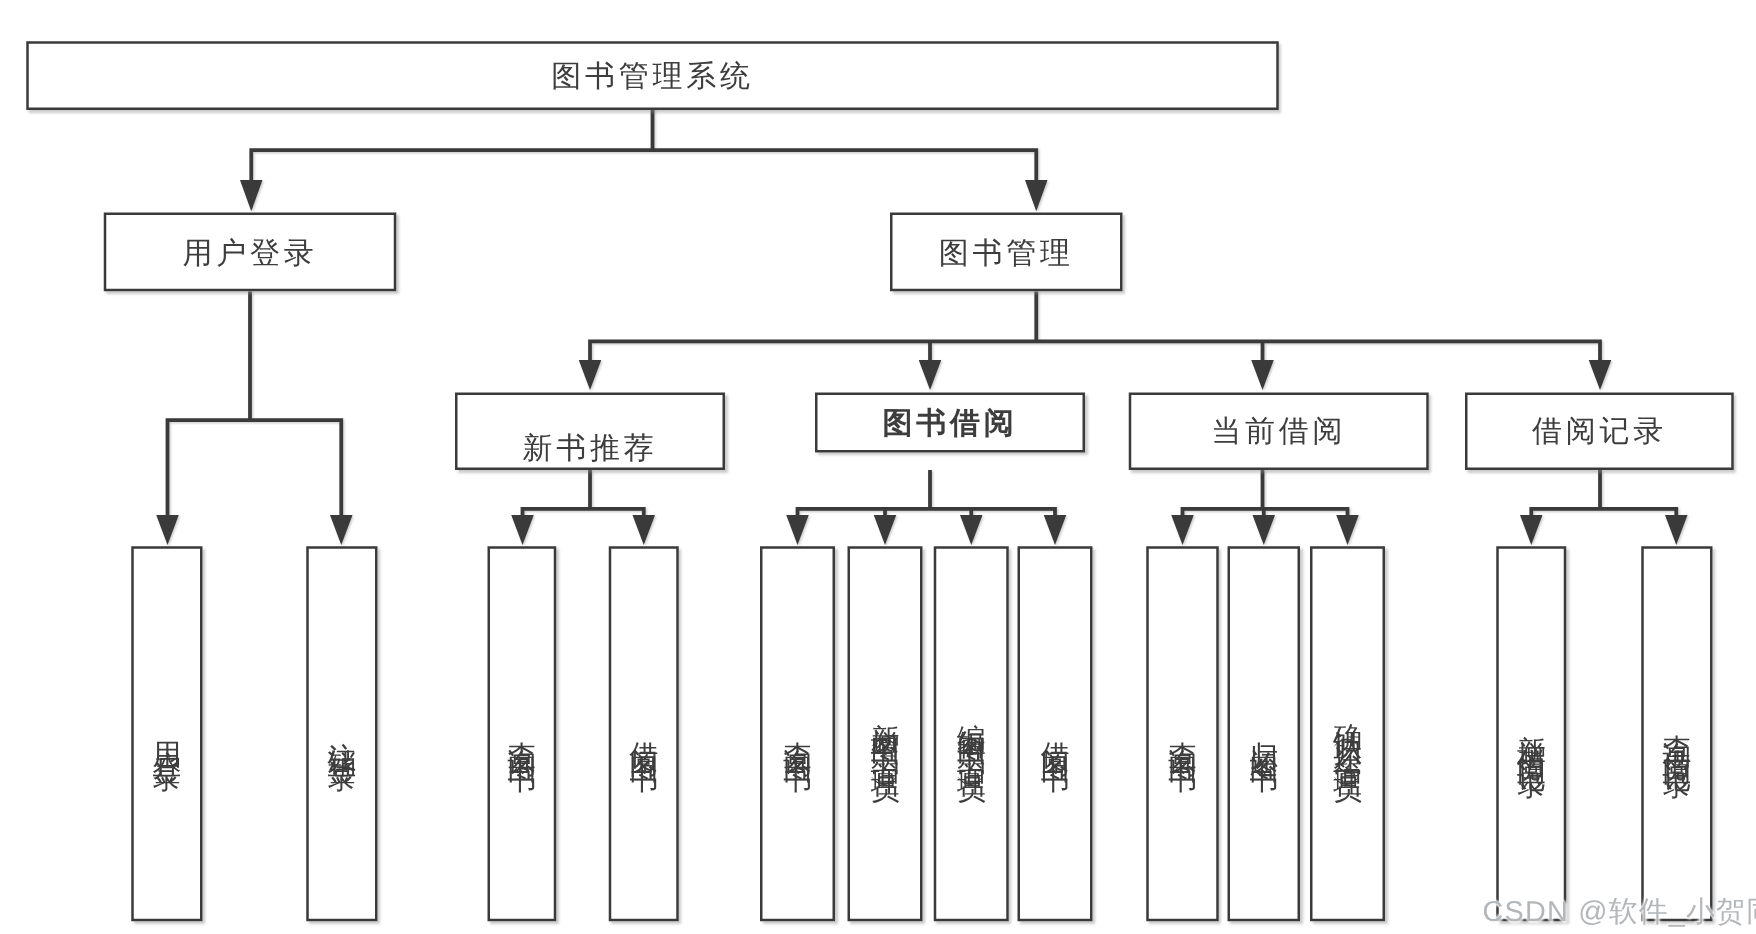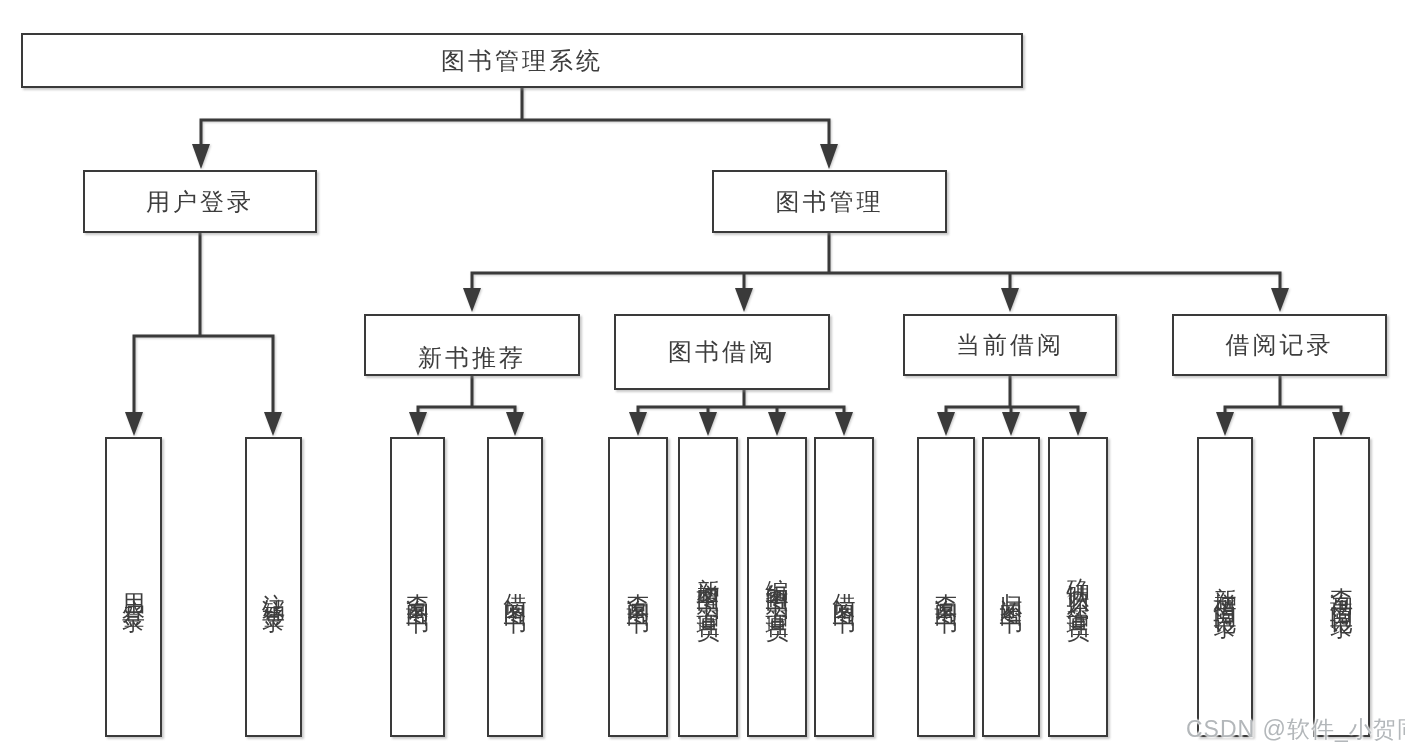--- a/index.html
+++ b/index.html
@@ -121,31 +121,31 @@
     </g>
   </svg>
 
   <div class="node" style="left:21px; top:13px; width:1002px; height:55px;margin-top:20px;">
     <span class="hlabel">图书管理系统</span>
   </div>
 
   <div class="node" style="left:83px; top:170px; width:234px; height:63px;">
     <span class="hlabel">用户登录</span>
   </div>
-  <div class="node" style="left:712px; top:170px; width:235px; height:63px;">
+  <div class="node" style="left:712px; top:170px; width:186px; height:63px;">
     <span class="hlabel">图书管理</span>
   </div>
 
   <div class="node" style="left:364px; top:314px; width:216px; height:62px;align-items:flex-end;">
     <span class="hlabel">新书推荐</span>
   </div>
-  <div class="node" style="left:614px; top:314px; width:216px; height:76px;">
+  <div class="node" style="left:652px; top:314px; width:216px; height:48px;font-weight:bold;">
     <span class="hlabel">图书借阅</span>
   </div>
-  <div class="node" style="left:903px; top:314px; width:214px; height:62px;">
+  <div class="node" style="left:903px; top:314px; width:240px; height:62px;">
     <span class="hlabel">当前借阅</span>
   </div>
   <div class="node" style="left:1172px; top:314px; width:215px; height:62px;justify-content:center;">
     <span class="hlabel">借阅记录</span>
   </div>
 
   <div class="node" style="left:105px; top:437px; width:57px; height:300px;">
     <span class="vlabel">用户登录</span>
   </div>
   <div class="node" style="left:245px; top:437px; width:57px; height:300px;">

